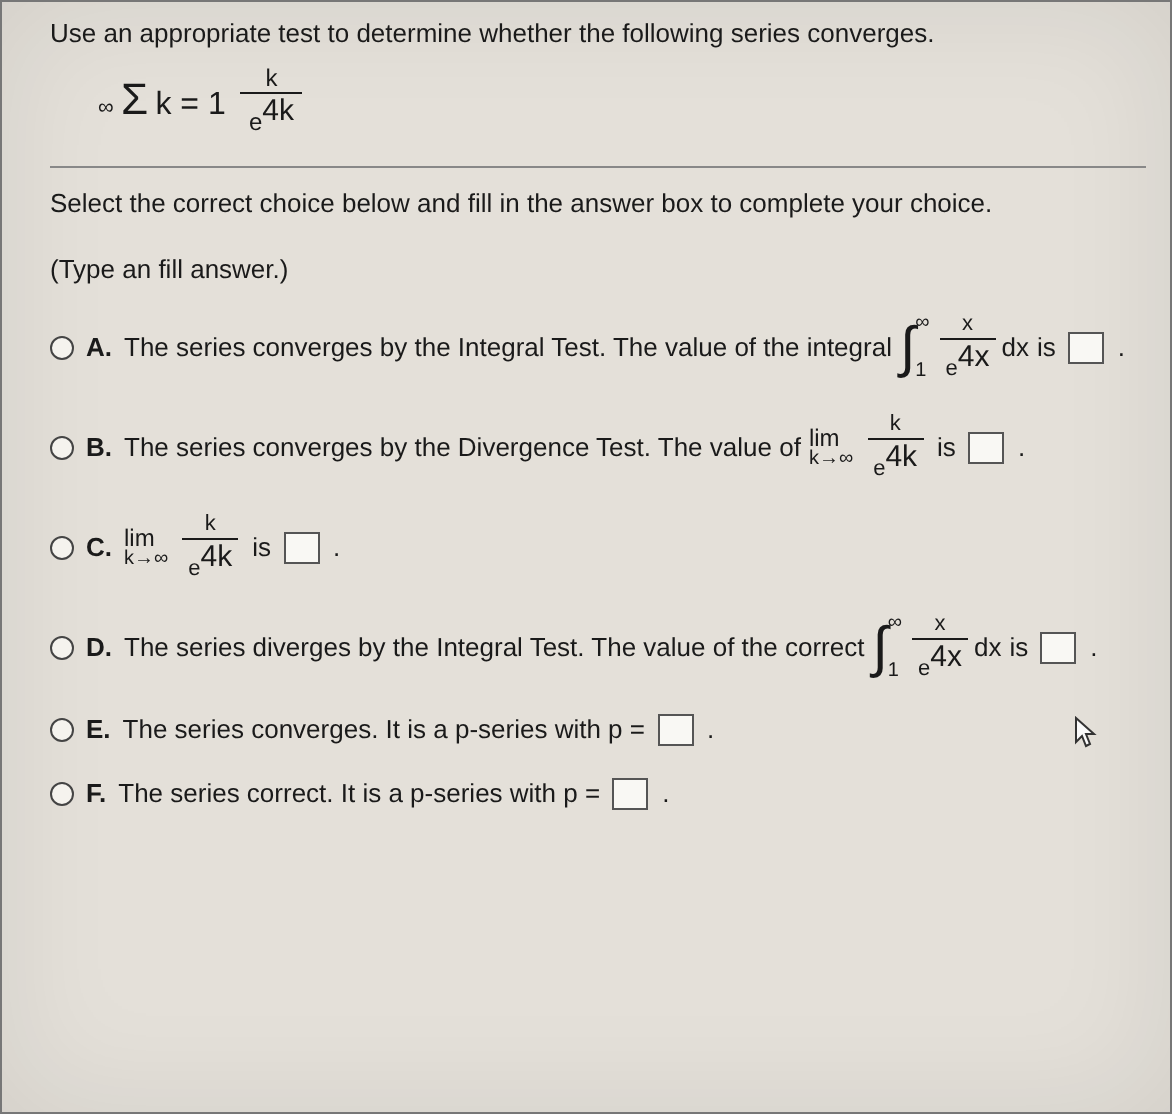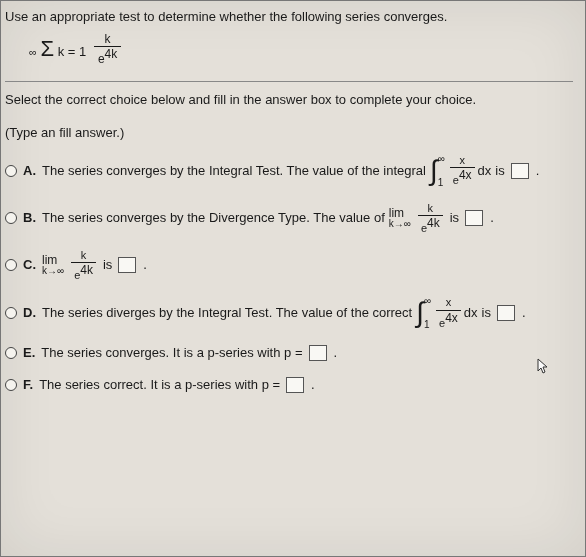--- a/index.html
+++ b/index.html
@@ -7,37 +7,37 @@
     font-family: Arial, Helvetica, sans-serif;
     background: #d8d3cc;
     width: 586px;
     height: 557px;
     overflow: hidden;
     position: relative;
   }
   .page {
     background: #e4e0d9;
     border: 1px solid #777;
-    padding: 8px 12px 12px 4px;
+    padding: 8px 12px 12px 24px;
     width: 586px;
     height: 557px;
     color: #1a1a1a;
     font-size: 13px;
     box-shadow: inset 0 0 60px rgba(0,0,0,0.08);
   }
   .instruction { margin-bottom: 6px; }
   .series-block { margin: 8px 0 10px 24px; }
   .sum-symbol { font-size: 22px; line-height: 1; }
   .sum-wrap { display: inline-block; text-align: center; vertical-align: middle; }
   .sum-top { font-size: 11px; line-height: 1; }
-  .sum-bot { font-size: 13px; line-height: 1; }
+  .sum-bot { font-size: 16px; line-height: 1; }
   .frac { display: inline-block; vertical-align: middle; text-align: center; margin-left: 4px; }
   .frac .num { display: block; border-bottom: 1px solid #1a1a1a; padding: 0 4px; font-size: 12px; line-height: 1.2; }
   .frac .den { display: block; padding: 0 4px; font-size: 12px; line-height: 1.2; }
-  .sup { font-size: 12px; vertical-align: super; }
+  .sup { font-size: 15px; vertical-align: super; }
   .hr { border-top: 1px solid #888; margin: 14px 0 10px 0; }
   .select-text { margin-bottom: 18px; }
   .hint { margin-bottom: 14px; }
   .choice { display: flex; align-items: center; margin: 14px 0; line-height: 1.4; }
   .radio {
     width: 12px; height: 12px; border: 1.5px solid #444; border-radius: 50%;
     flex: 0 0 auto; margin-right: 6px; background: #f5f3ee;
   }
   .label-letter { font-weight: bold; margin-right: 6px; flex: 0 0 auto; }
   .choice-body { display: flex; align-items: center; flex-wrap: wrap; gap: 4px; }
@@ -106,21 +106,21 @@
       <span>is</span>
       <span class="answer-box"></span>
         <span class="period">.</span>
     </span>
   </div>
 
   <div class="choice">
     <span class="radio"></span>
     <span class="label-letter">B.</span>
     <span class="choice-body">
-      <span>The series converges by the Divergence Type. The value of</span>
+      <span>The series converges by the Divergence Test. The value of</span>
       <span class="lim-block">
         <span class="lim-txt">lim</span>
         <span class="lim-sub">k→∞</span>
       </span>
       <span class="frac-sm">
         <span class="num">k</span>
         <span class="den"><span>e</span><span class="sup">4k</span></span>
       </span>
       <span>is</span>
       <span class="answer-box"></span>

